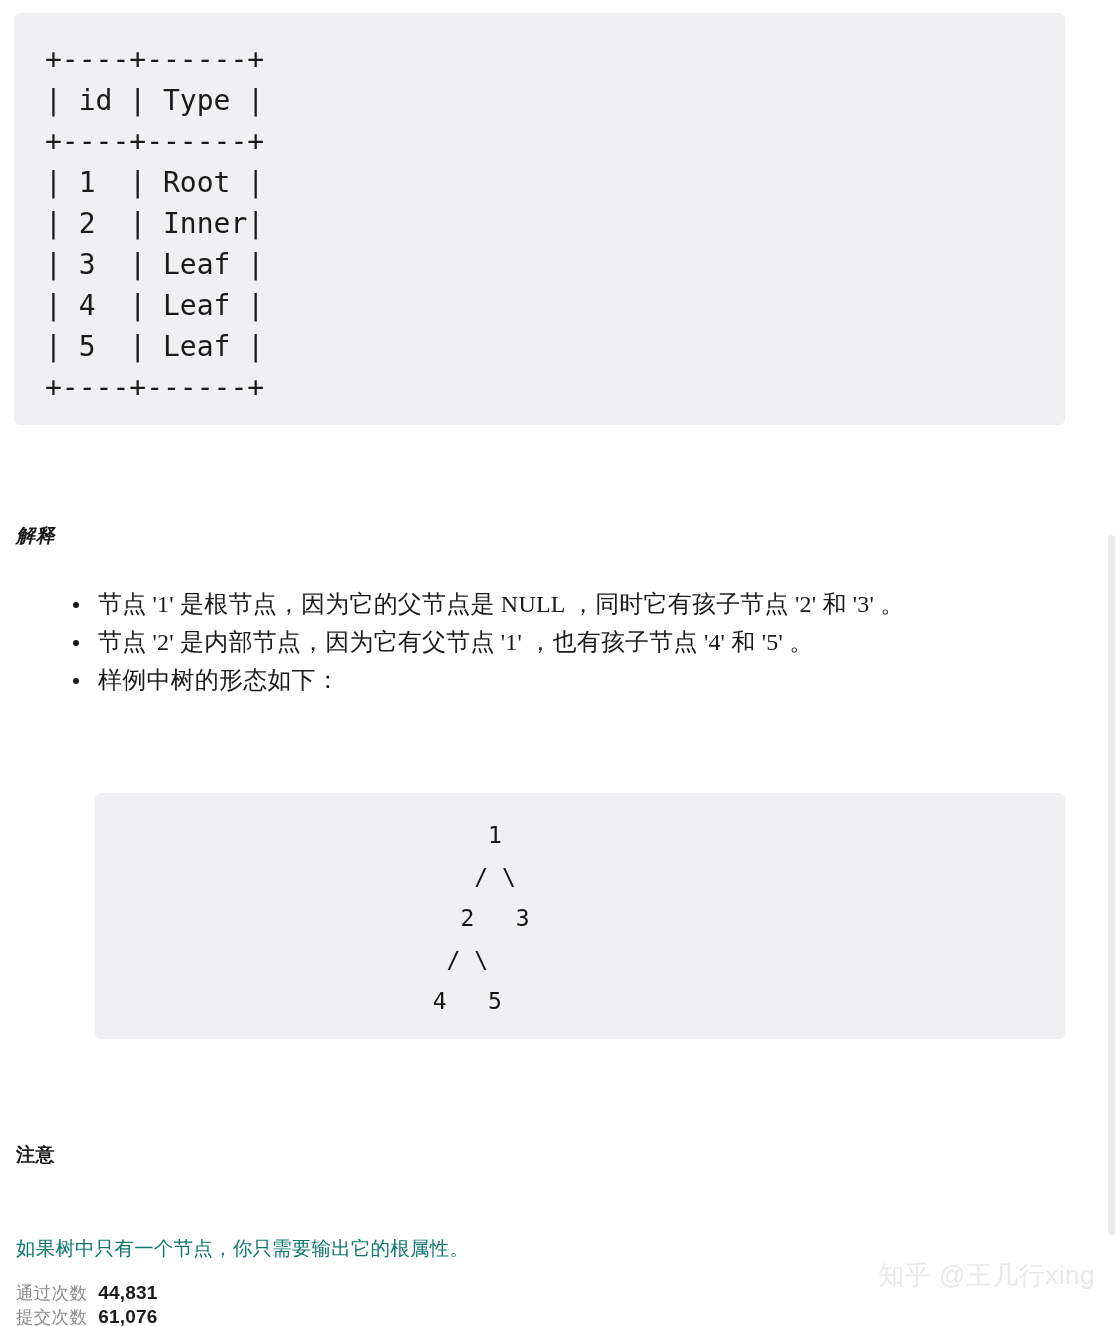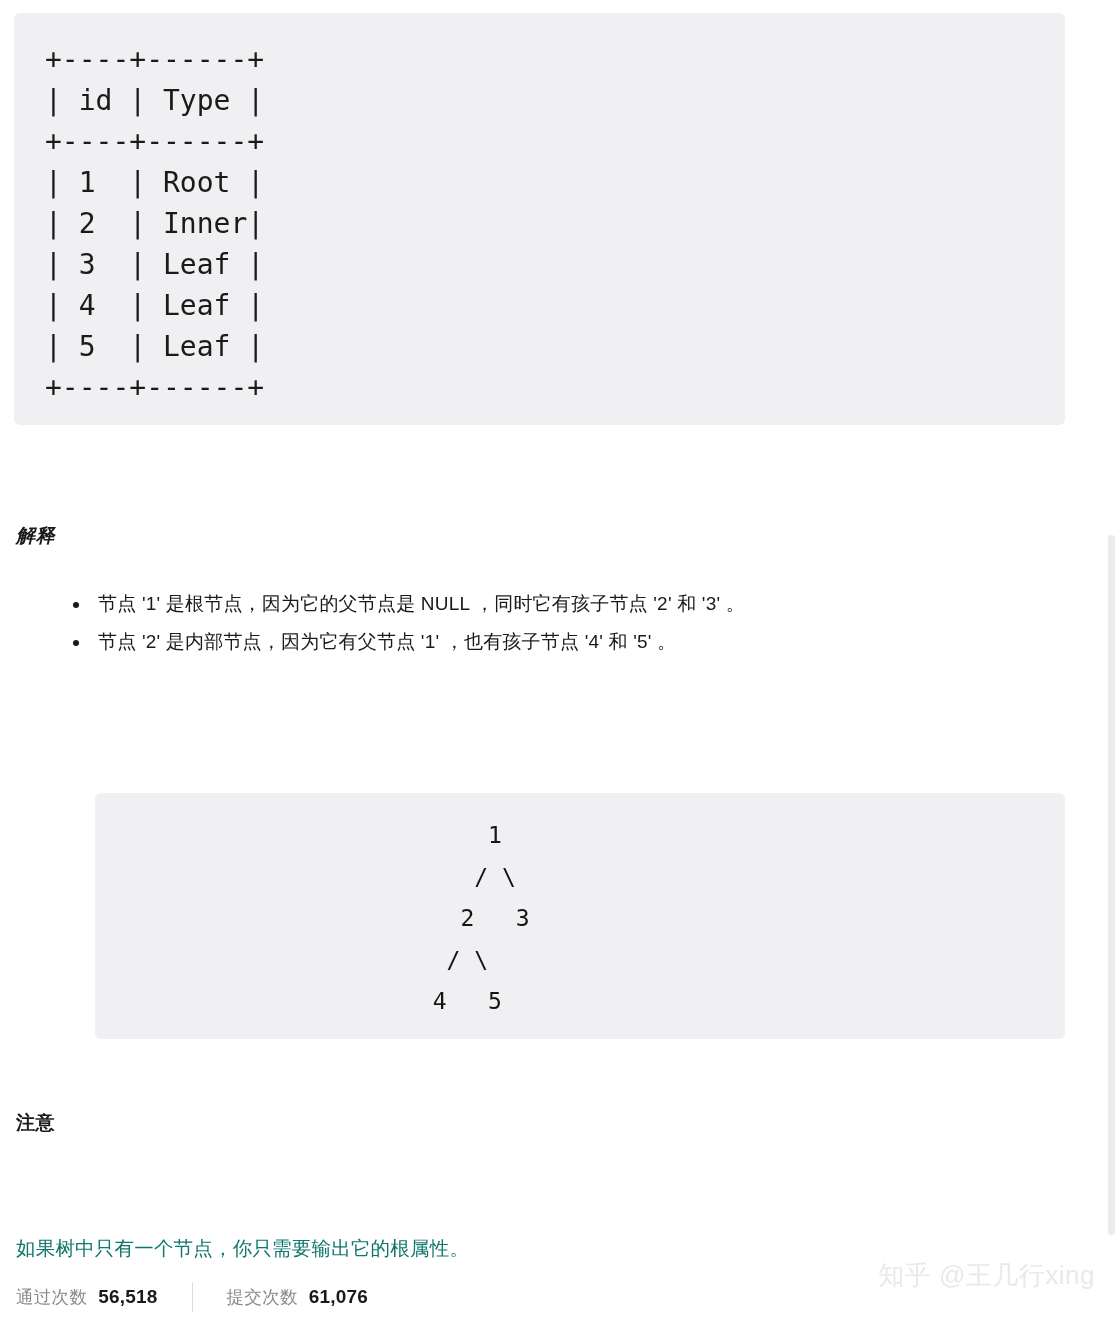--- a/index.html
+++ b/index.html
@@ -56,39 +56,40 @@
 
   
   .section-heading {
     position: absolute;
     font-size: 19px;
     font-weight: bold;
     color: #1a1a1a;
     letter-spacing: 0.5px;
   }
   #heading-explanation { left: 16px; top: 523px; font-style: italic; }
-  #heading-note { left: 16px; top: 1110px; }
+  #heading-note { left: 16px; top: 1142px; }
 
   
   #explanation-list {
     position: absolute;
     left: 70px;
     top: 585px;
     width: 990px;
     margin: 0;
     padding: 0;
     list-style: none;
   }
   #explanation-list li {
     position: relative;
     padding-left: 28px;
-    font-size: 19px;
+    font-size: 24px;
     line-height: 38px;
     color: #1a1a1a;
     letter-spacing: 0.2px;
+    font-family: Liberation Serif, serif;
   }
   #explanation-list li::before {
     content: "";
     position: absolute;
     left: 3px;
     top: 17px;
     width: 6px;
     height: 6px;
     border-radius: 50%;
     background: #1a1a1a;
@@ -107,20 +108,21 @@
   }
 
   
   #stats-bar {
     position: absolute;
     left: 16px;
     top: 1281px;
     display: flex;
     align-items: center;
     height: 32px;
+    flex-direction: column;
   }
   .stat-item {
     display: flex;
     align-items: baseline;
     white-space: nowrap;
   }
   .stat-label {
     font-size: 17.5px;
     color: #8a8a8a;
     letter-spacing: 0.3px;
@@ -183,38 +185,39 @@
 | 4  | Leaf |
 | 5  | Leaf |
 +----+------+</pre>
 </div>
 
 <div class="section-heading" id="heading-explanation">解释</div>
 
 <ul id="explanation-list">
   <li>节点 '1' 是根节点，因为它的父节点是 NULL ，同时它有孩子节点 '2' 和 '3' 。</li>
   <li>节点 '2' 是内部节点，因为它有父节点 '1' ，也有孩子节点 '4' 和 '5' 。</li>
+  <li>样例中树的形态如下：</li>
 </ul>
 
 <div class="code-block" id="tree-code-block">
   <pre class="mono">      1
      / \
     2   3
    / \
   4   5</pre>
 </div>
 
 <div class="section-heading" id="heading-note">注意</div>
 
 <div id="note-text">如果树中只有一个节点，你只需要输出它的根属性。</div>
 
 <div id="stats-bar">
   <div class="stat-item">
     <span class="stat-label">通过次数</span>
-    <span class="stat-value">56,518</span>
+    <span class="stat-value">44,831</span>
   </div>
   <div id="stats-divider"></div>
   <div class="stat-item">
     <span class="stat-label">提交次数</span>
     <span class="stat-value">61,076</span>
   </div>
 </div>
 
 <div id="watermark">知乎 @王几行xing</div>
 

